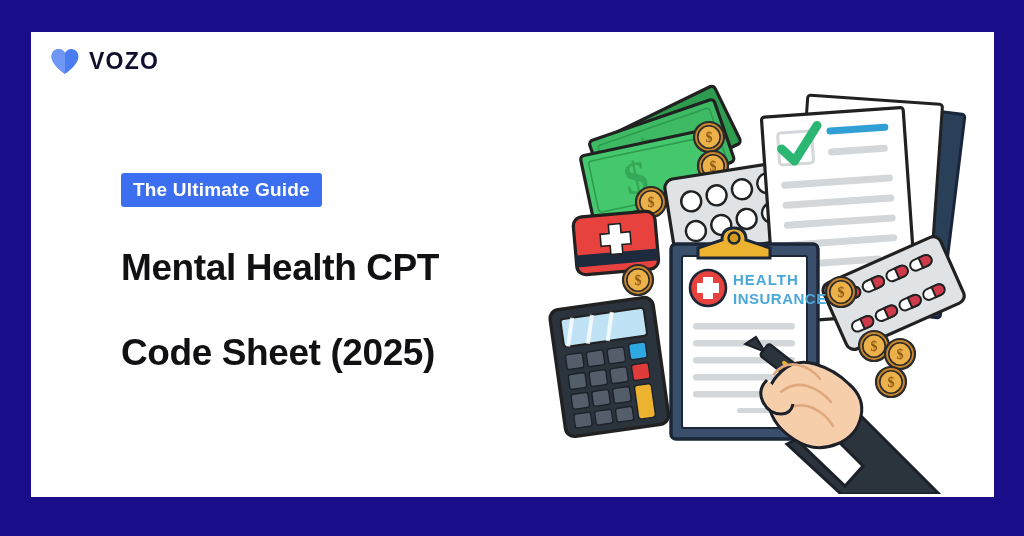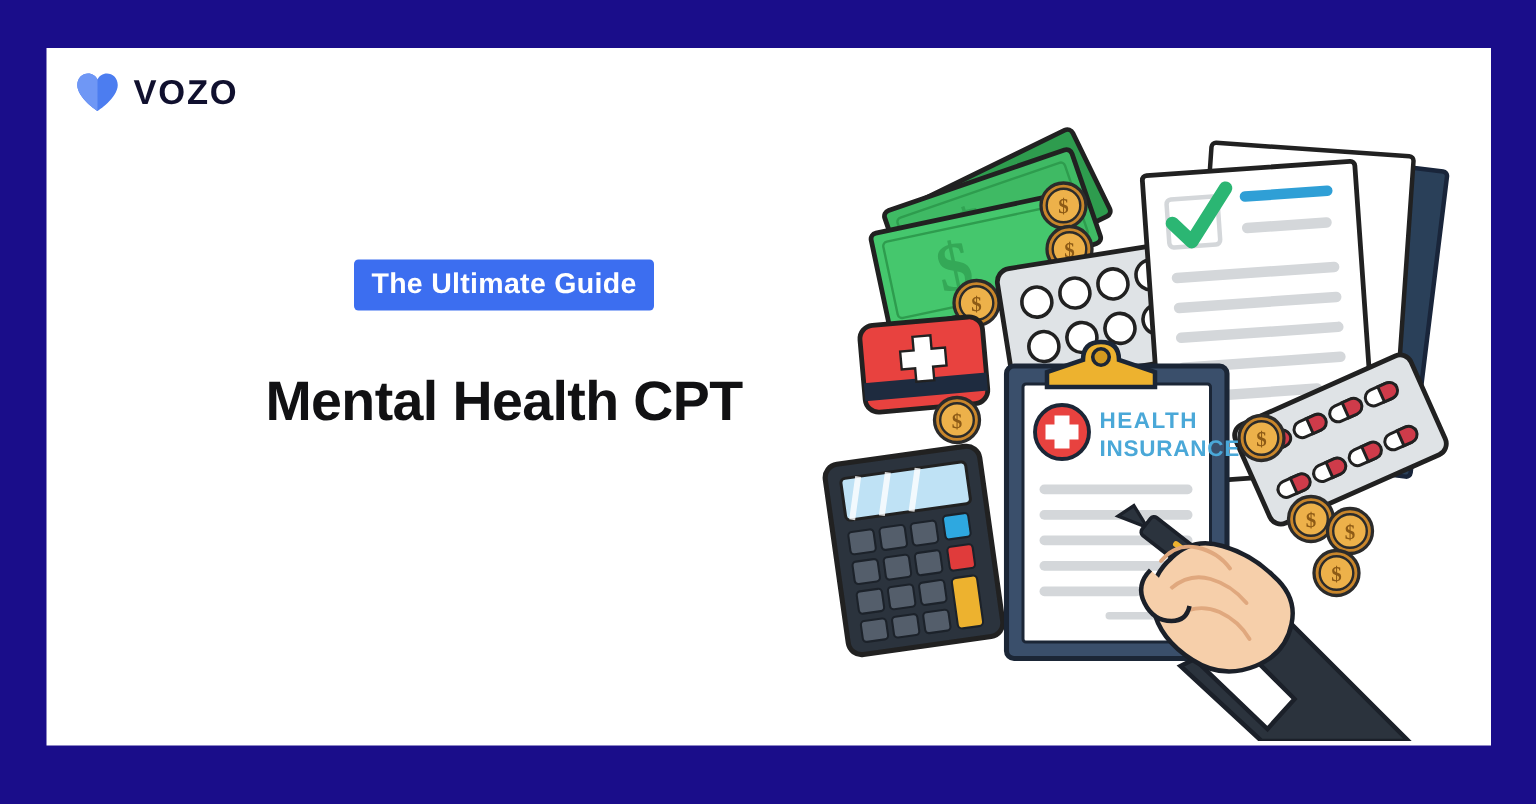--- a/index.html
+++ b/index.html
@@ -6,21 +6,20 @@
   html, body {
     width: 1024px; height: 536px;
     font-family: "Liberation Sans", sans-serif;
     background: #1a0d8a;
     overflow: hidden;
   }
   .banner {
     position: relative;
     width: 1024px; height: 536px;
     background: #1a0d8a;
-    text-align: center;
   }
   .card {
     position: absolute;
     left: 31px; top: 32px;
     width: 963px; height: 465px;
     background: #ffffff;
   }
 
   
   .logo {
@@ -79,20 +78,21 @@
         <path d="M15 26 C15 26 1.5 17.2 1.5 8.6 C1.5 3.9 5 1 8.7 1 C11.6 1 13.9 2.7 15 5 C16.1 2.7 18.4 1 21.3 1 C25 1 28.5 3.9 28.5 8.6 C28.5 17.2 15 26 15 26 Z" fill="#4c7df0"></path>
         <path d="M15 26 C15 26 1.5 17.2 1.5 8.6 C1.5 3.9 5 1 8.7 1 C11.6 1 13.9 2.7 15 5 L15 26 Z" fill="#6f97f5"></path>
       </svg>
       <span class="logo-text">VOZO</span>
     </div>
 
     <div class="copy">
       <span class="badge">The Ultimate Guide</span>
       <h1 class="headline">
         <span class="line">Mental Health CPT</span>
+        <span class="line">Code Sheet (2025)</span>
       </h1>
     </div>
 
     <div class="illo">
       <svg viewBox="0 0 440 420">
         <defs>
           <g id="coinG">
             <circle cx="0" cy="0" r="15" fill="#c9862b" stroke="#2b2b2b" stroke-width="2.2"></circle>
             <circle cx="0" cy="0" r="11.2" fill="#edb14a" stroke="#2b2b2b" stroke-width="1.6"></circle>
             <text x="0" y="5" text-anchor="middle" font-family="Liberation Serif, serif" font-size="14" font-weight="700" fill="#8c5a16">$</text>

